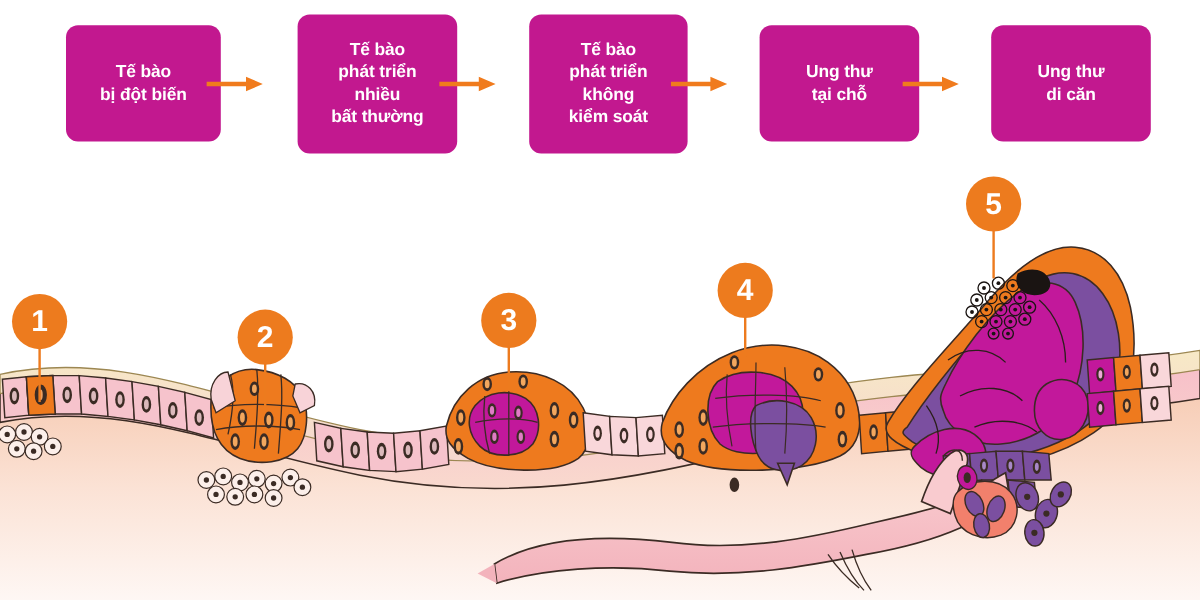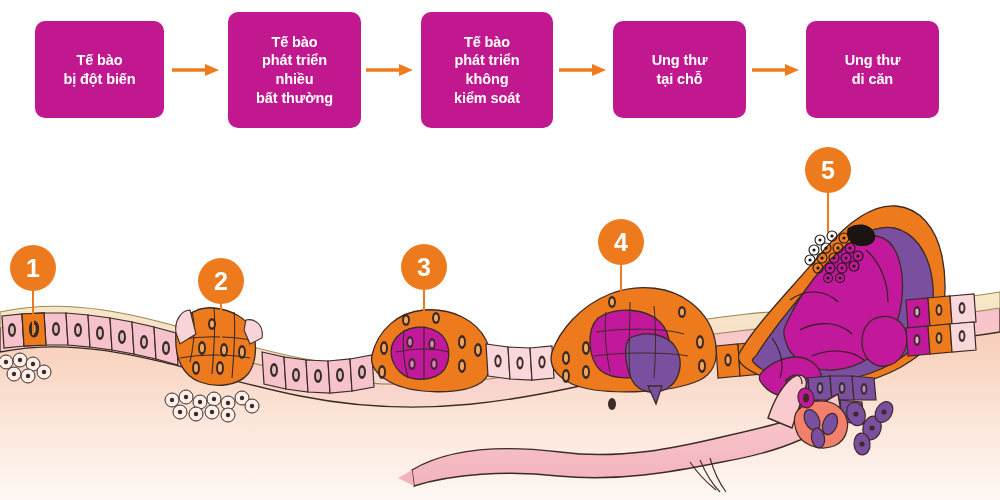--- a/index.html
+++ b/index.html
@@ -31,20 +31,21 @@
     align-items: center;
     justify-content: center;
     text-align: center;
     color: #ffffff;
     font-weight: bold;
     font-size: 14.5px;
     line-height: 1.28;
     letter-spacing: -0.1px;
     padding: 20px 6px;
     white-space: pre-line;
+    margin-left: 20px;
   }
 
   .flow-arrow {
     position: absolute;
     height: 14px;
     display: block;
   }
 
   
   .callout {

